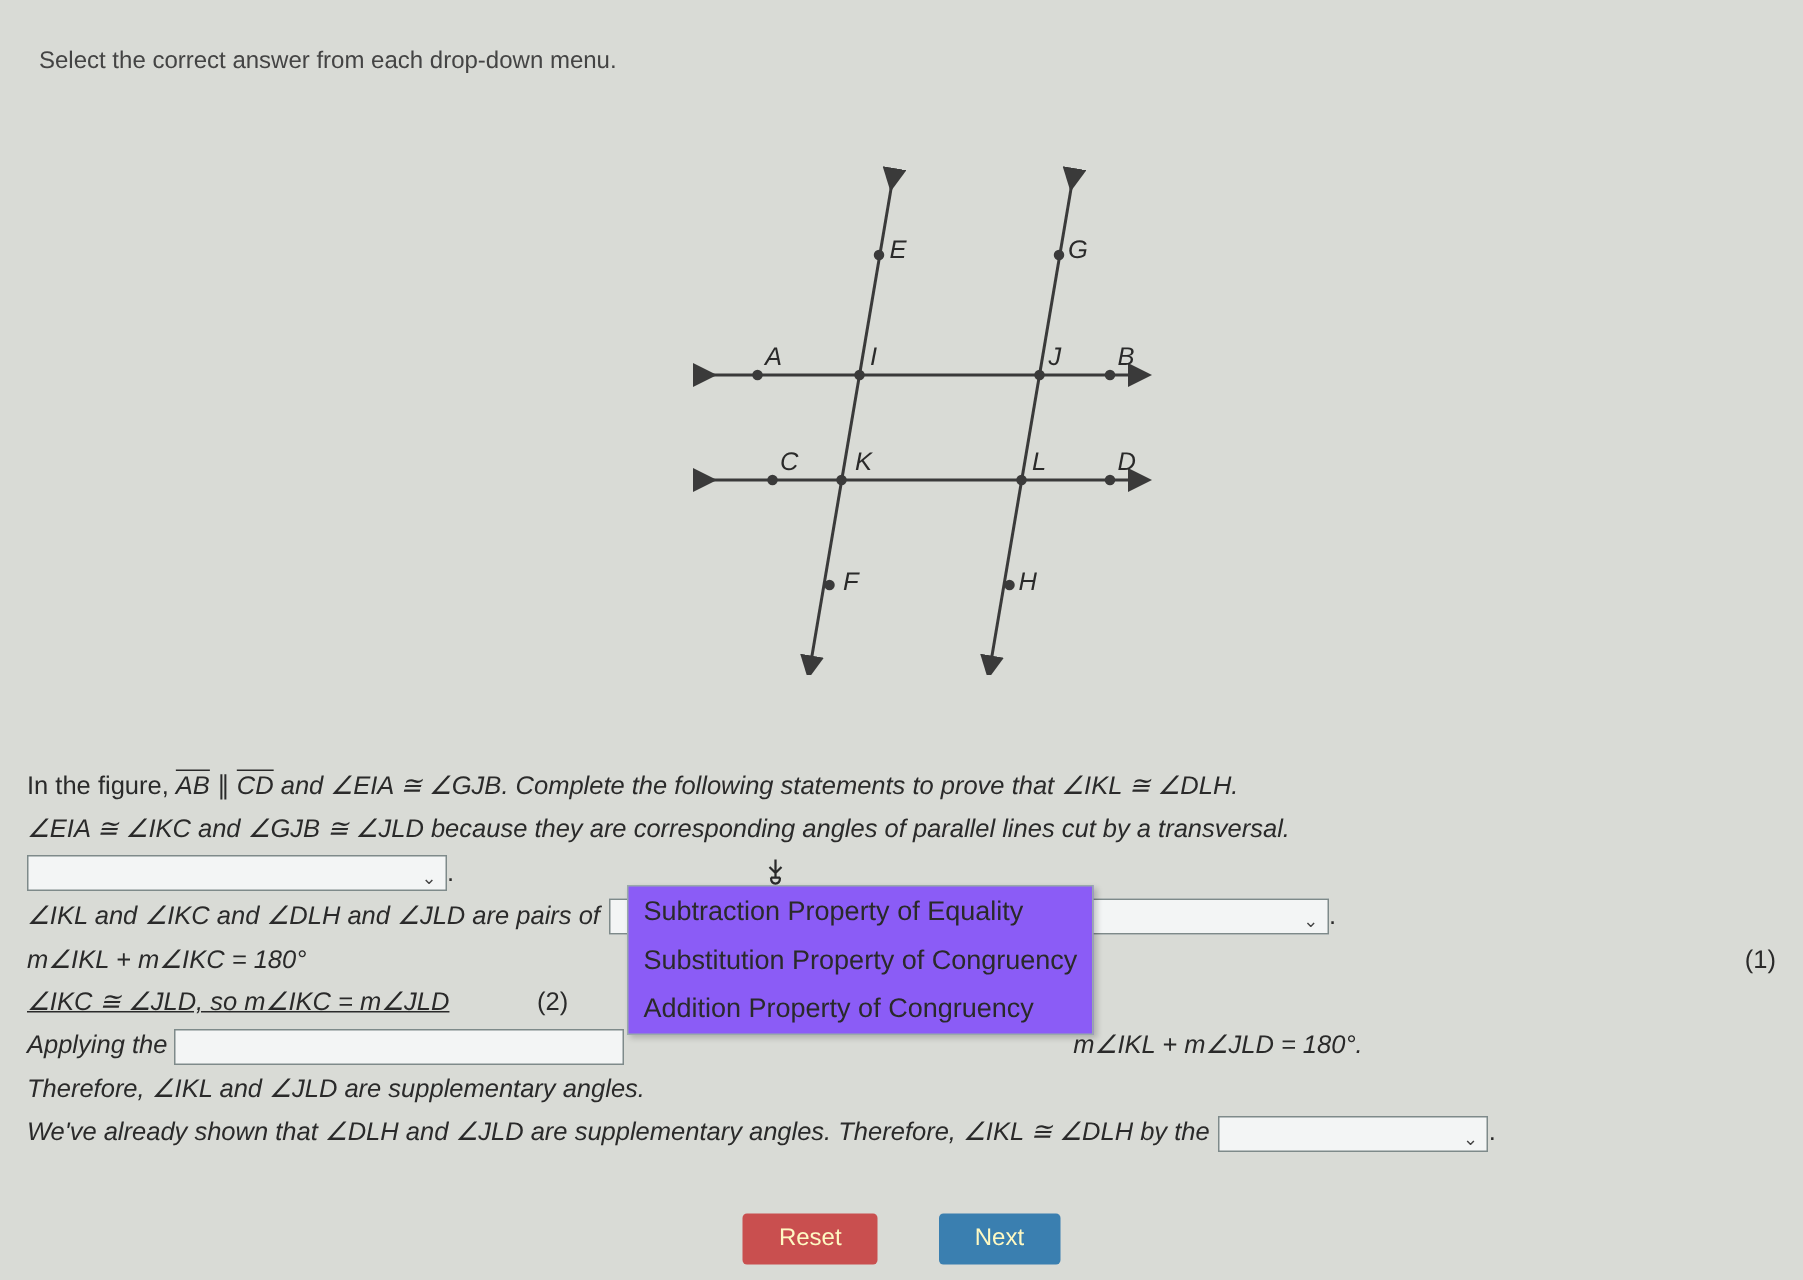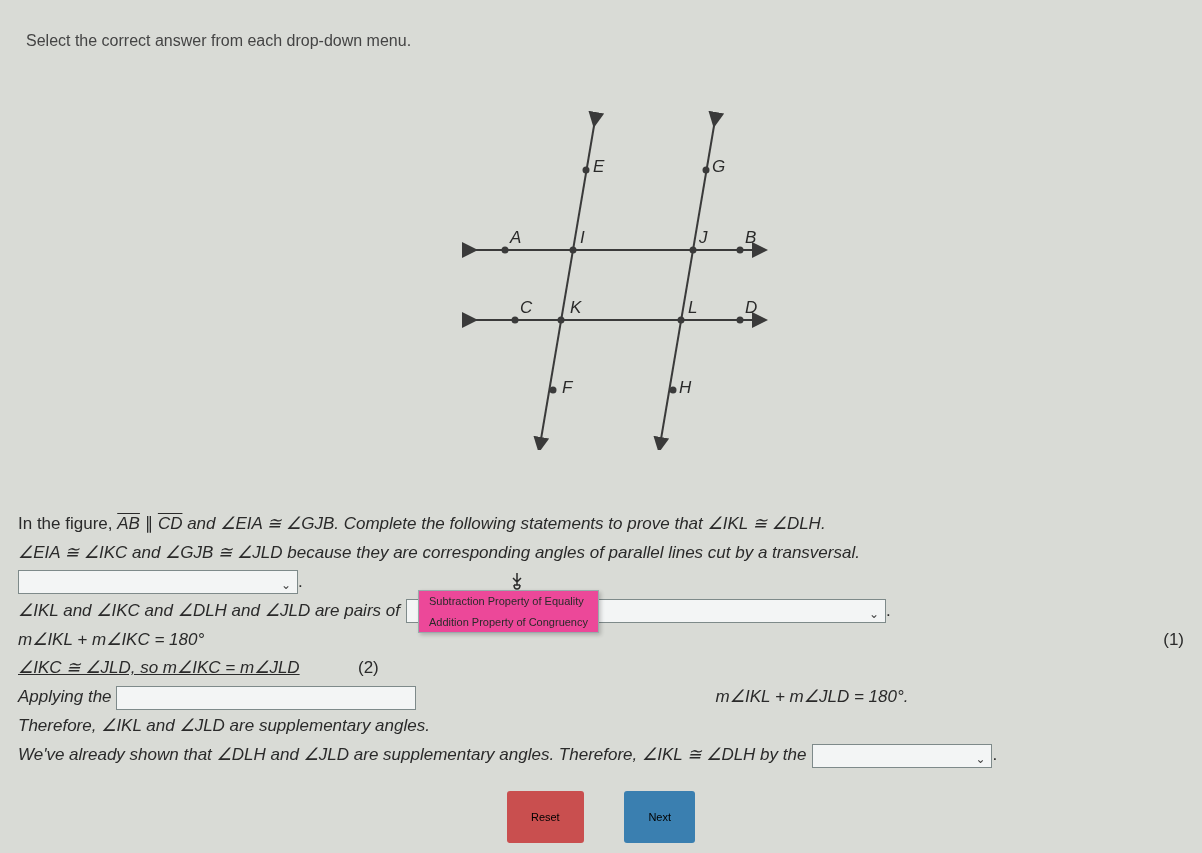--- a/index.html
+++ b/index.html
@@ -50,50 +50,50 @@
     top: 4px;
     font-size: 12px;
     color: #444;
   }
   .dd1 { width: 280px; }
   .dd2 { width: 480px; }
   .dd3 { width: 300px; }
   .dd4 { width: 180px; }
   .options-popup {
     position: absolute;
-    background: #ec4899;
+    background: #8b5cf6;
     border: 1px solid #9aa;
     box-shadow: 2px 2px 4px rgba(0,0,0,0.2);
     z-index: 10;
-    font-size: 11px;
+    font-size: 18px;
   }
   .options-popup div {
     padding: 1px 10px;
     white-space: nowrap;
   }
   .cursor {
     position: absolute;
     font-size: 18px;
     pointer-events: none;
     z-index: 20;
   }
   .buttons {
     position: absolute;
     bottom: 10px;
     left: 0;
     right: 0;
     text-align: center;
   }
   .btn {
     display: inline-block;
-    padding: 20px 24px;
+    padding: 8px 24px;
     margin: 0 18px;
     border-radius: 3px;
-    color: #000000;
-    font-size: 11px;
+    color: #fef9c3;
+    font-size: 16px;
     font-weight: 500;
   }
   .btn-reset { background: #c94f4f; }
   .btn-next { background: #3a7fb0; }
   .math { font-style: italic; }
   .overbar { text-decoration: overline; font-style: italic; }
   .line-row { display: flex; align-items: center; flex-wrap: nowrap; }
   .line-row > span { white-space: nowrap; }
 </style>
 </head>
@@ -191,20 +191,21 @@
   <div class="line-row">
     <span class="math">We've already shown that ∠DLH and ∠JLD are supplementary angles. Therefore, ∠IKL ≅ ∠DLH by the </span>
     <span class="dropdown dd4" style="margin-left:6px;">
       <span class="chev">⌄</span>
     </span>
     <span> .</span>
   </div>
 
   <div class="options-popup" style="top:80px; left:400px;">
     <div>Subtraction Property of Equality</div>
+    <div>Substitution Property of Congruency</div>
     <div>Addition Property of Congruency</div>
   </div>
 </div>
 
 <div class="buttons">
   <span class="btn btn-reset">Reset</span>
   <span class="btn btn-next">Next</span>
 </div>
 
 </body></html>

